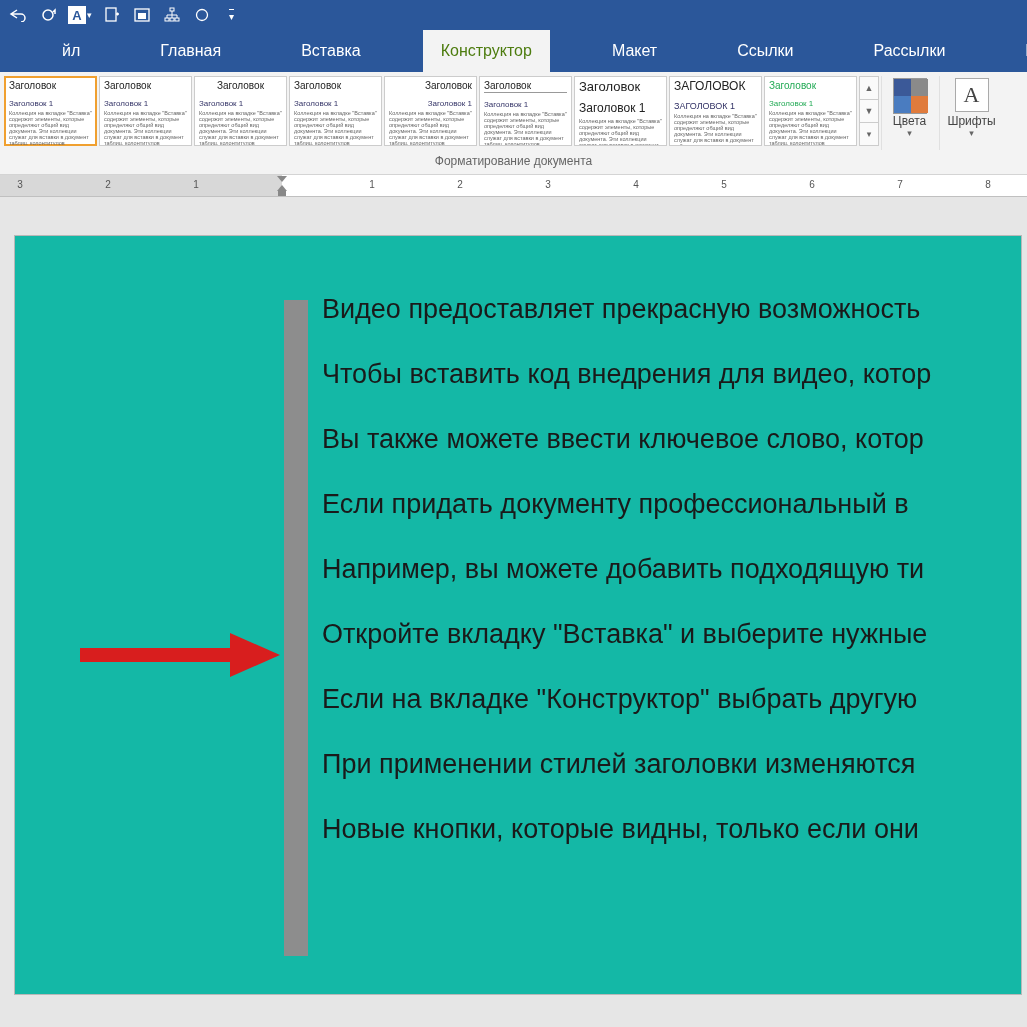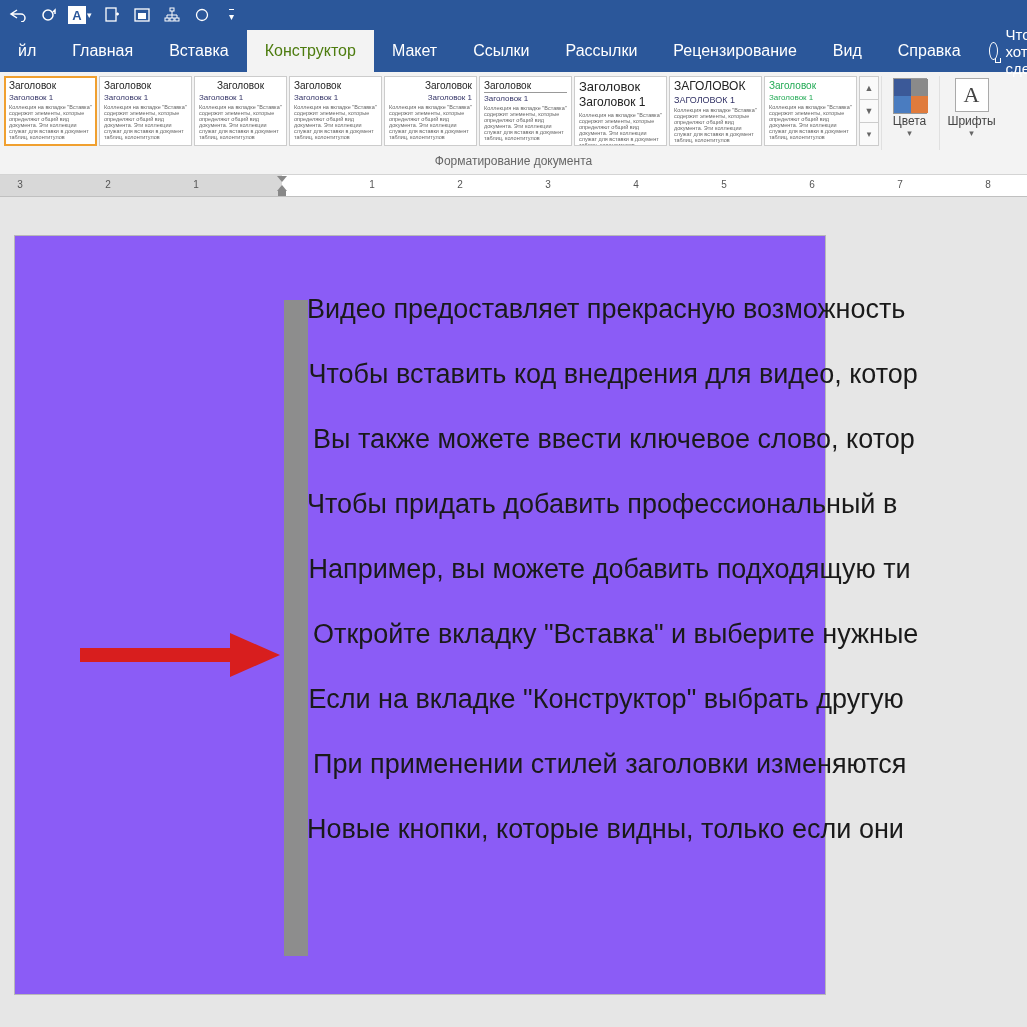--- a/index.html
+++ b/index.html
@@ -61,20 +61,21 @@
     display: flex;
     align-items: stretch;
     color: #fff;
   }
   .tab {
     padding: 0 18px;
     display: flex;
     align-items: center;
     font-size: 16px;
     cursor: pointer;
+    margin-left: 44px;
   }
   .tab.active {
     background: #f3f3f3;
     color: #4d7c0f;
   }
   .tell-me {
     display: flex;
     align-items: center;
     padding: 0 10px;
     font-size: 15px;
@@ -119,21 +120,21 @@
     font-size: 7px;
     color: #555;
     overflow: hidden;
     line-height: 1.15;
     cursor: pointer;
   }
   .theme-thumb.selected {
     border: 1px solid #f0a030;
     box-shadow: inset 0 0 0 1px #f0a030;
   }
-  .th-title { font-size: 10px; color: #222; margin-bottom: 1px; }
+  .th-title { font-size: 10px; color: #222; margin-bottom: 7px; }
   .th-sub { font-size: 8px; color: #336; margin-bottom: 2px; }
   .th-body { font-size: 5.5px; color: #666; line-height: 1.1; }
 
   .gallery-scroll {
     width: 20px;
     display: flex;
     flex-direction: column;
     border: 1px solid #ccc;
   }
   .gallery-scroll div {
@@ -244,23 +245,23 @@
   }
 
   
   .doc-area {
     background: #e6e6e6;
     padding-top: 38px;
     padding-left: 14px;
     position: relative;
   }
   .page {
-    background: #8b5cf6;
+    background: #14b8a6;
     border: 1px solid #b8b8b8;
-    width: 812px;
+    width: 1008px;
     min-height: 760px;
     position: relative;
     padding-top: 60px;
   }
   .line-bar {
     position: absolute;
     left: 269px;
     top: 64px;
     width: 24px;
     bottom: 30px;
@@ -474,21 +475,21 @@
       <div class="doc-line">
           <span class="bullet">*</span>
           <span class="txt">Чтобы вставить код внедрения для видео, котор</span>
         </div>
       <div class="doc-line">
           <span class="bullet">#</span>
           <span class="txt">Вы также можете ввести ключевое слово, котор</span>
         </div>
       <div class="doc-line">
           <span class="bullet">-</span>
-          <span class="txt">Чтобы придать добавить профессиональный в</span>
+          <span class="txt">Если придать документу профессиональный в</span>
         </div>
       <div class="doc-line">
           <span class="bullet">*</span>
           <span class="txt">Например, вы можете добавить подходящую ти</span>
         </div>
       <div class="doc-line">
           <span class="bullet">#</span>
           <span class="txt">Откройте вкладку "Вставка" и выберите нужные</span>
         </div>
       <div class="doc-line">

